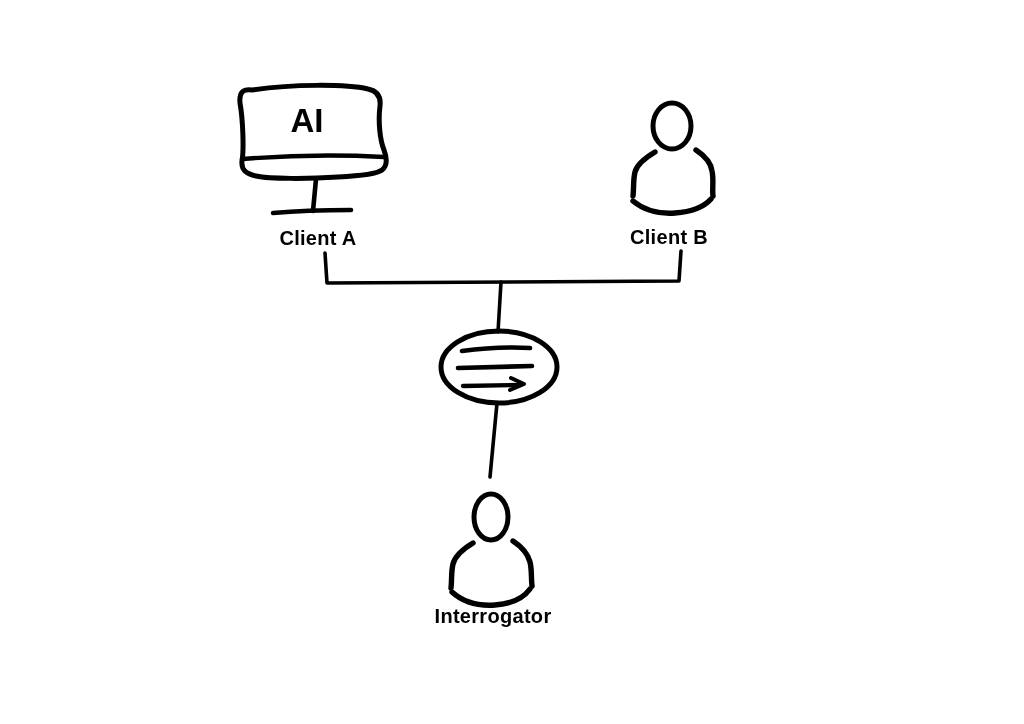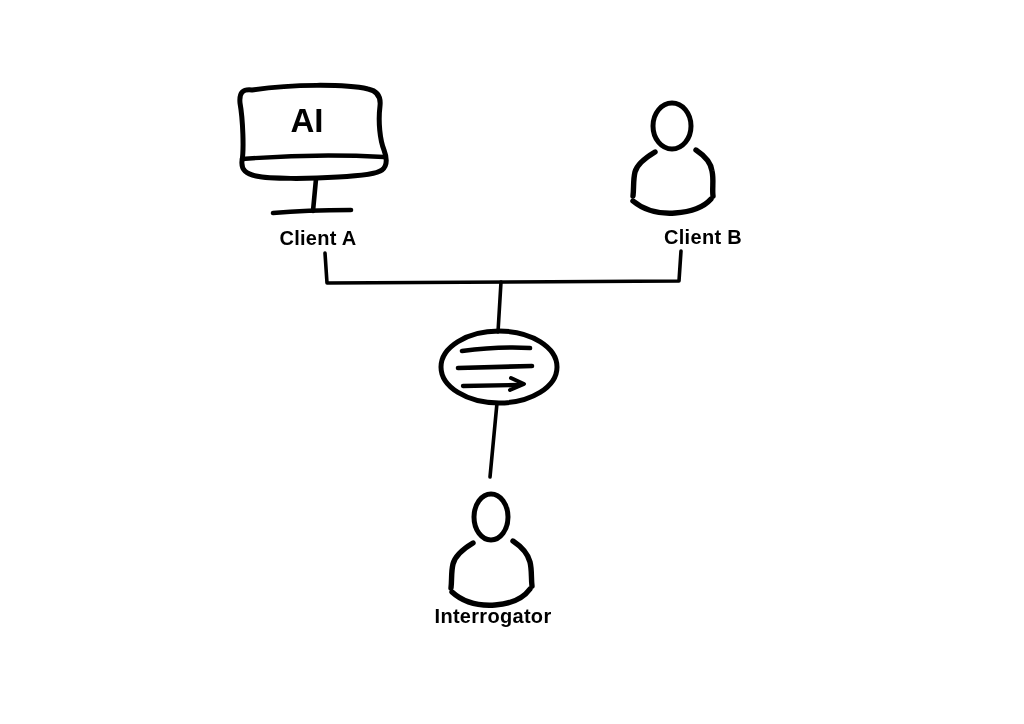--- a/index.html
+++ b/index.html
@@ -96,17 +96,17 @@
       <path class="stroke" stroke-width="5.4" d="M 473 543 C 463 549, 455 556, 453 564 C 451 572, 452 580, 451 588"></path>
       <path class="stroke" stroke-width="5.4" d="M 513 541 C 522 547, 528 554, 530 562 C 532 570, 531 578, 532 586"></path>
       <path class="stroke" stroke-width="5.4" d="M 452 592 C 464 603, 480 606, 495 605 C 510 604, 522 600, 530 589"></path>
     </g>
   </svg>
 
   <div class="screen-text" style="left:307px; top:104px;">AI</div>
 
   <div class="node-label" style="left:318px; top:228px;">Client A</div>
 
-  <div class="node-label" style="left:703px; top:227px;">Client B</div>
+  <div class="node-label" style="left:669px; top:227px;">Client B</div>
 
   <div class="node-label" style="left:493px; top:606px;">Interrogator</div>
 
 </div>
 
 </body></html>

